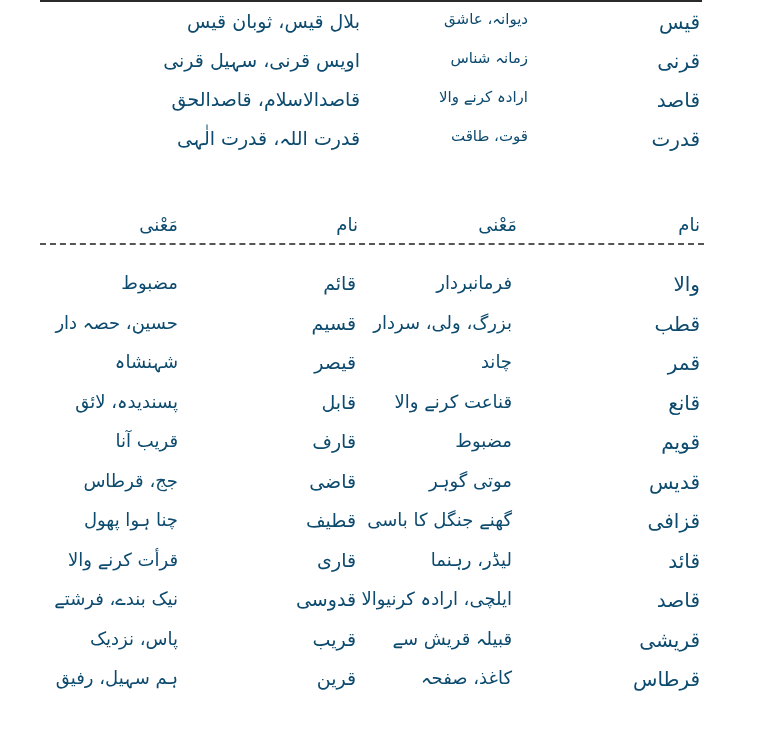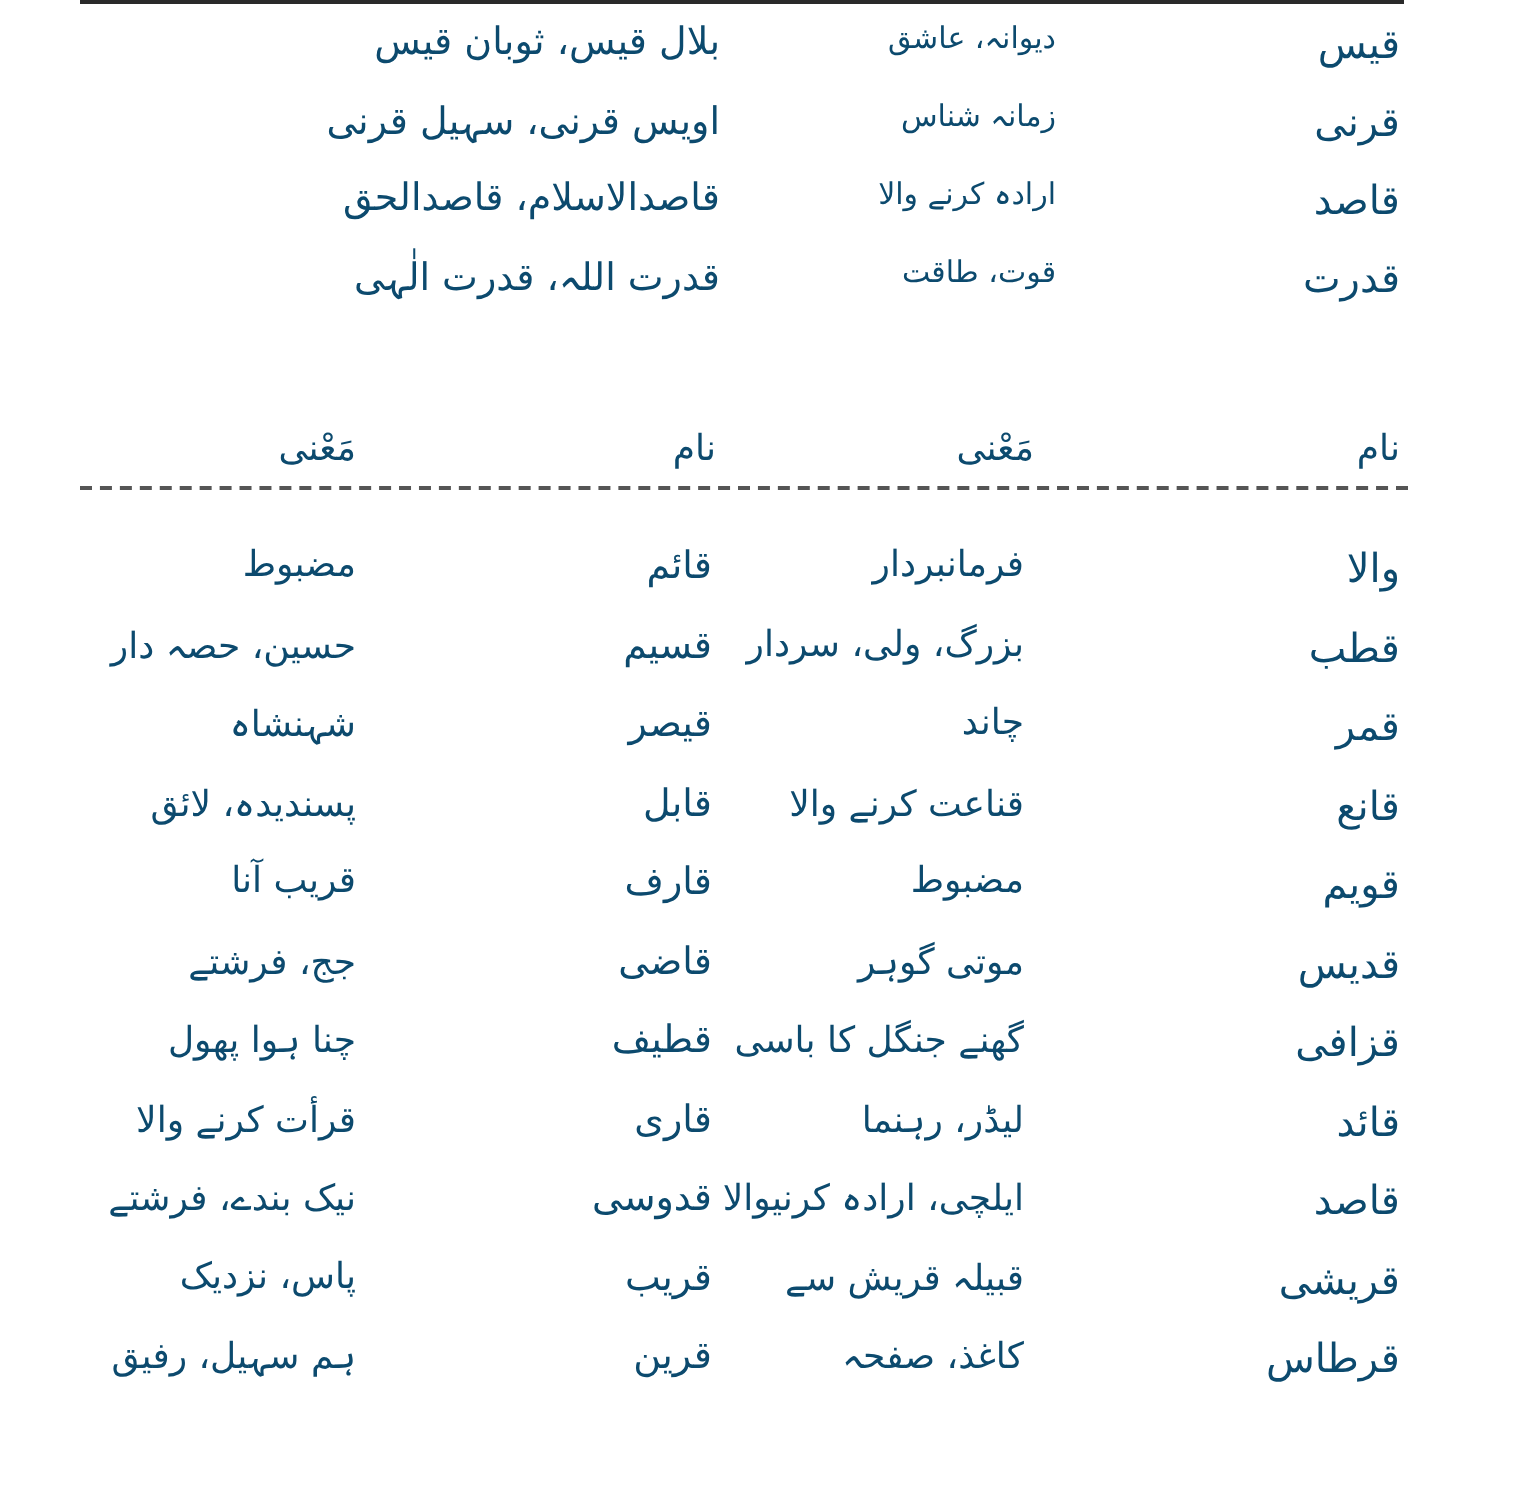--- a/index.html
+++ b/index.html
@@ -170,21 +170,21 @@
   <div class="t-row">
     <span class="urdu cell cell-name-r">قویم</span>
     <span class="urdu cell cell-meaning-r">مضبوط</span>
     <span class="urdu cell cell-name-l">قارف</span>
     <span class="urdu cell cell-meaning-l">قریب آنا</span>
   </div>
   <div class="t-row">
     <span class="urdu cell cell-name-r">قدیس</span>
     <span class="urdu cell cell-meaning-r">موتی گوہر</span>
     <span class="urdu cell cell-name-l">قاضی</span>
-    <span class="urdu cell cell-meaning-l">جج، فرشتے</span>
+    <span class="urdu cell cell-meaning-l">جج، قرطاس</span>
   </div>
   <div class="t-row">
     <span class="urdu cell cell-name-r">قزافی</span>
     <span class="urdu cell cell-meaning-r">گھنے جنگل کا باسی</span>
     <span class="urdu cell cell-name-l">قطیف</span>
     <span class="urdu cell cell-meaning-l">چنا ہوا پھول</span>
   </div>
   <div class="t-row">
     <span class="urdu cell cell-name-r">قائد</span>
     <span class="urdu cell cell-meaning-r">لیڈر، رہنما</span>

